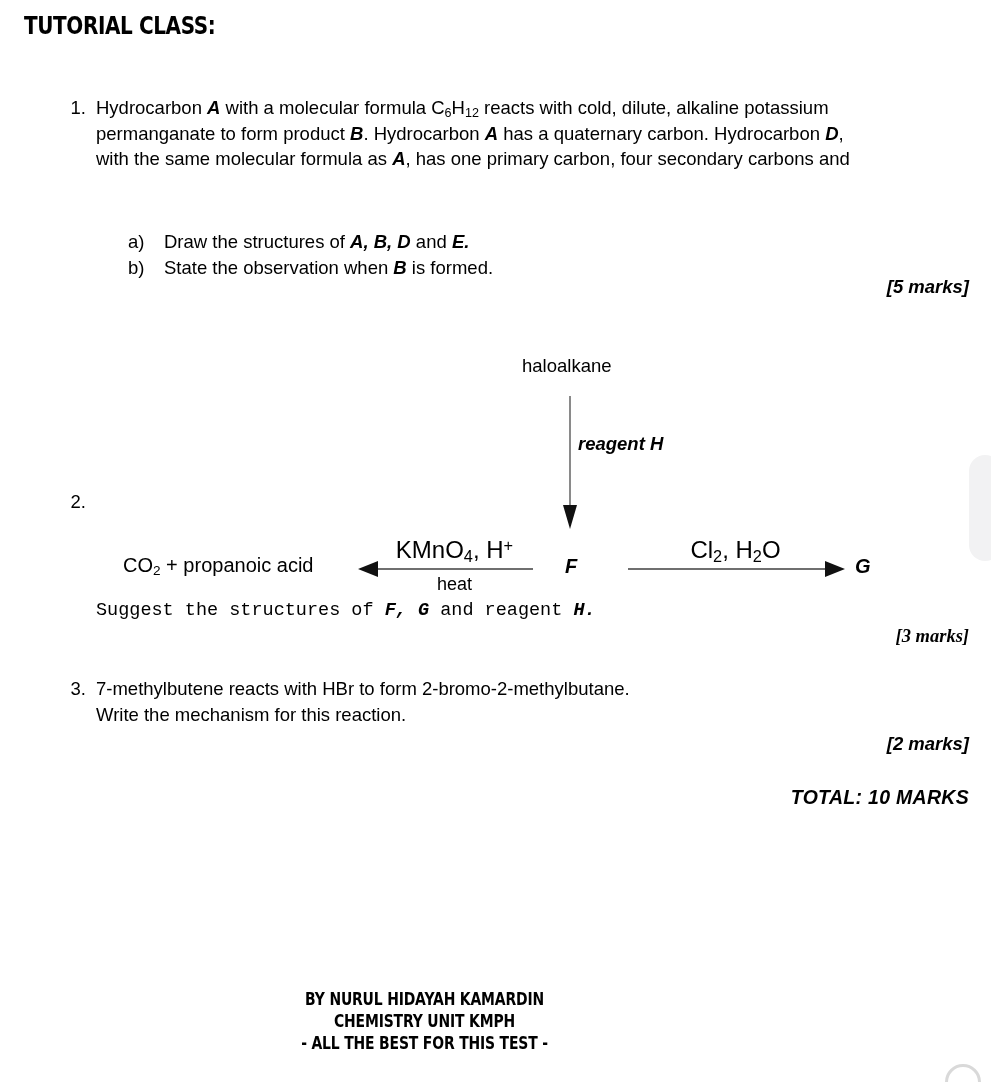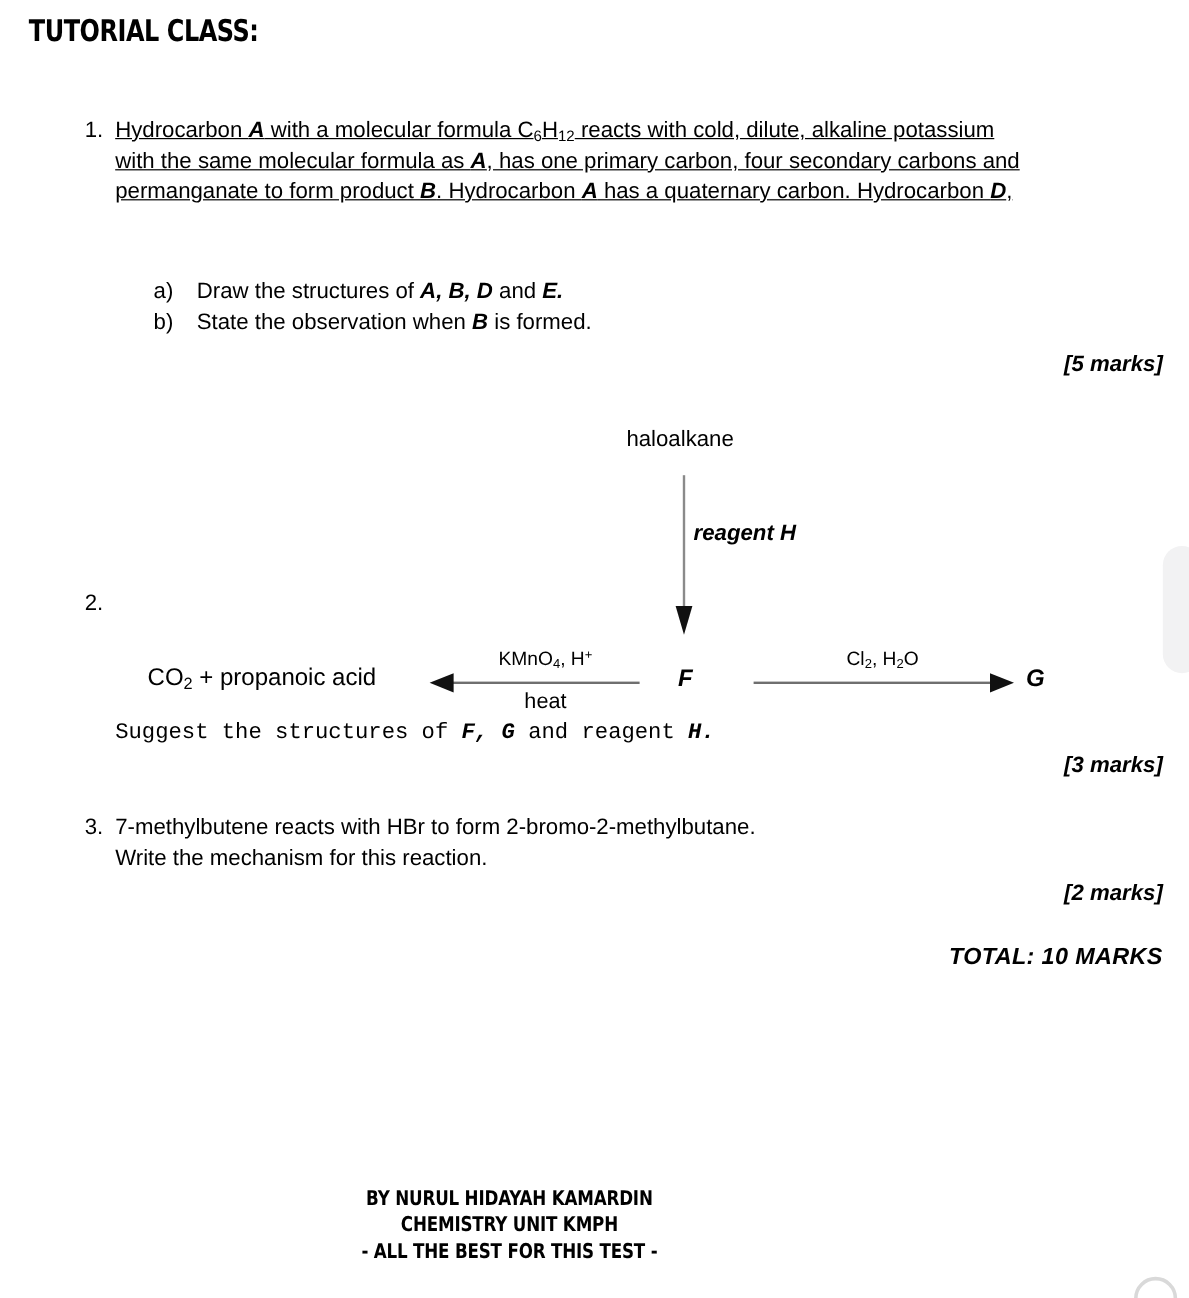--- a/index.html
+++ b/index.html
@@ -51,21 +51,21 @@
     box-sizing: border-box;
     font-size: 18.5px;
     line-height: 25.5px;
   }
   .q-body {
     font-size: 18.5px;
     line-height: 25.5px;
   }
 
   #q1 { left: 58px; top: 95px; width: 920px; }
-  #q1 .q-body { width: 872px; text-align: justify; text-justify: inter-word; text-decoration: underline; }
+  #q1 .q-body { width: 872px; text-align: justify; text-justify: inter-word; }
   #q1 .q-body .lastline { text-align: left; }
 
   #q2 { left: 58px; top: 489px; width: 120px; }
   #q3 { left: 58px; top: 676px; width: 920px; }
 
   .sub-list {
     position: absolute;
     left: 128px;
     top: 229px;
     font-size: 18.5px;
@@ -82,22 +82,22 @@
   
   .marks {
     position: absolute;
     right: 22px;
     font-weight: bold;
     font-style: italic;
     font-size: 18.5px;
     line-height: 25.5px;
     white-space: nowrap;
   }
-  #marks1 { top: 290px; margin-left: 36px; }
-  #marks2 { top: 624px; }
+  #marks1 { top: 274px; margin-left: 36px; }
+  #marks2 { top: 624px; font-family: Liberation Serif, serif; }
   #marks3 { top: 731px; }
   #total {
     position: absolute;
     right: 22px;
     top: 784px;
     font-weight: bold;
     font-style: italic;
     font-size: 19.5px;
     line-height: 26px;
     letter-spacing: 0.3px;
@@ -188,21 +188,21 @@
     width: 0; height: 0;
     border-top: 8px solid transparent;
     border-bottom: 8px solid transparent;
     border-left: 20px solid #111111;
   }
   .arrow-above {
     position: absolute;
     top: -1px;
     width: 100%;
     text-align: center;
-    font-size: 16px;
+    font-size: 24px;
     line-height: 22px;
     white-space: nowrap;
   }
   .arrow-below {
     position: absolute;
     top: 33px;
     width: 100%;
     text-align: center;
     font-size: 18px;
     line-height: 22px;
@@ -260,22 +260,22 @@
 <body>
 
 <div class="page">
 
   <div class="doc-title">TUTORIAL CLASS:</div>
 
   <div class="q-block" id="q1">
     <div class="q-num">1.</div>
     <div class="q-body">
       <div>Hydrocarbon <b>A</b> with a molecular formula C<sub>6</sub>H<sub>12</sub> reacts with cold, dilute, alkaline potassium</div>
+      <div>permanganate to form product <b>B</b>. Hydrocarbon <b>A</b> has a quaternary carbon. Hydrocarbon <b>D</b>,</div>
       <div>with the same molecular formula as <b>A</b>, has one primary carbon, four secondary carbons and</div>
-      <div>permanganate to form product <b>B</b>. Hydrocarbon <b>A</b> has a quaternary carbon. Hydrocarbon <b>D</b>,</div>
     </div>
   </div>
 
   <div class="sub-list">
     <div class="sub-item">
       <span class="sub-label">a)</span>
       <span>Draw the structures of <b>A, B, D</b> and <b>E.</b></span>
     </div>
     <div class="sub-item">
       <span class="sub-label">b)</span>

